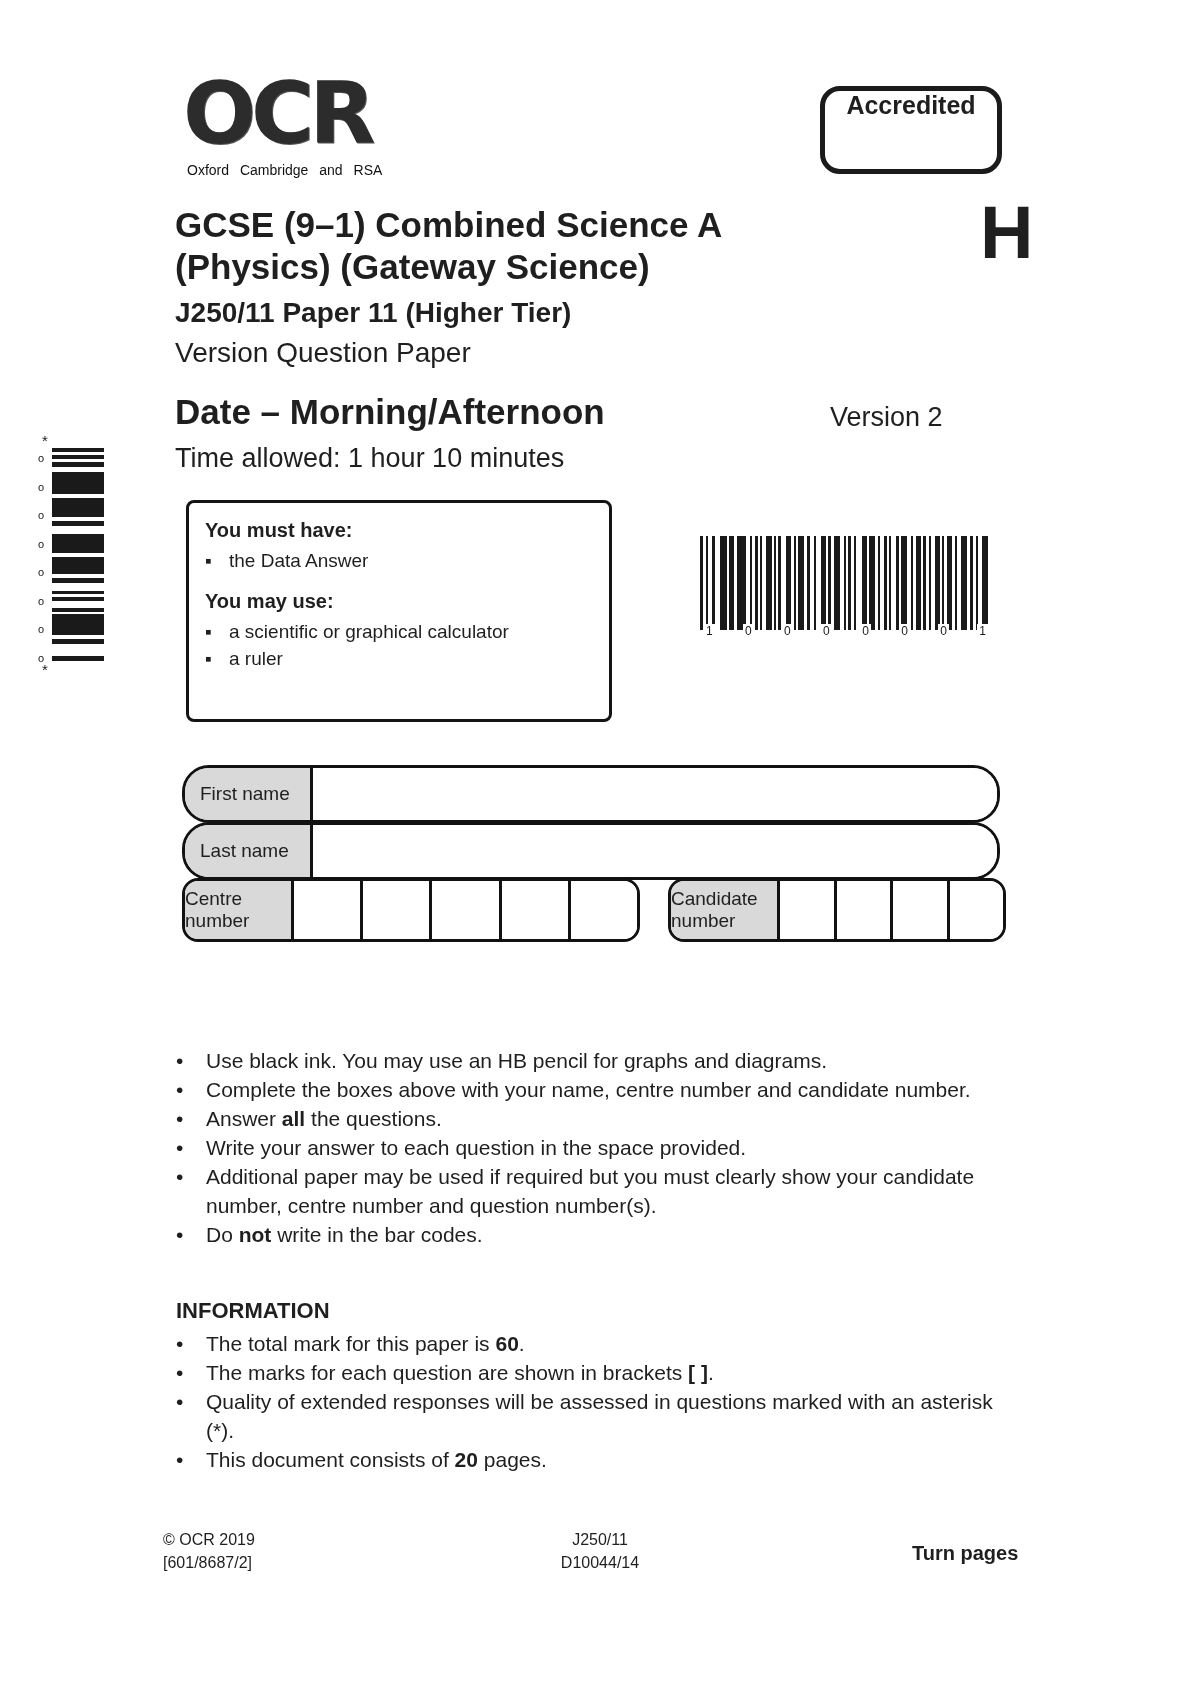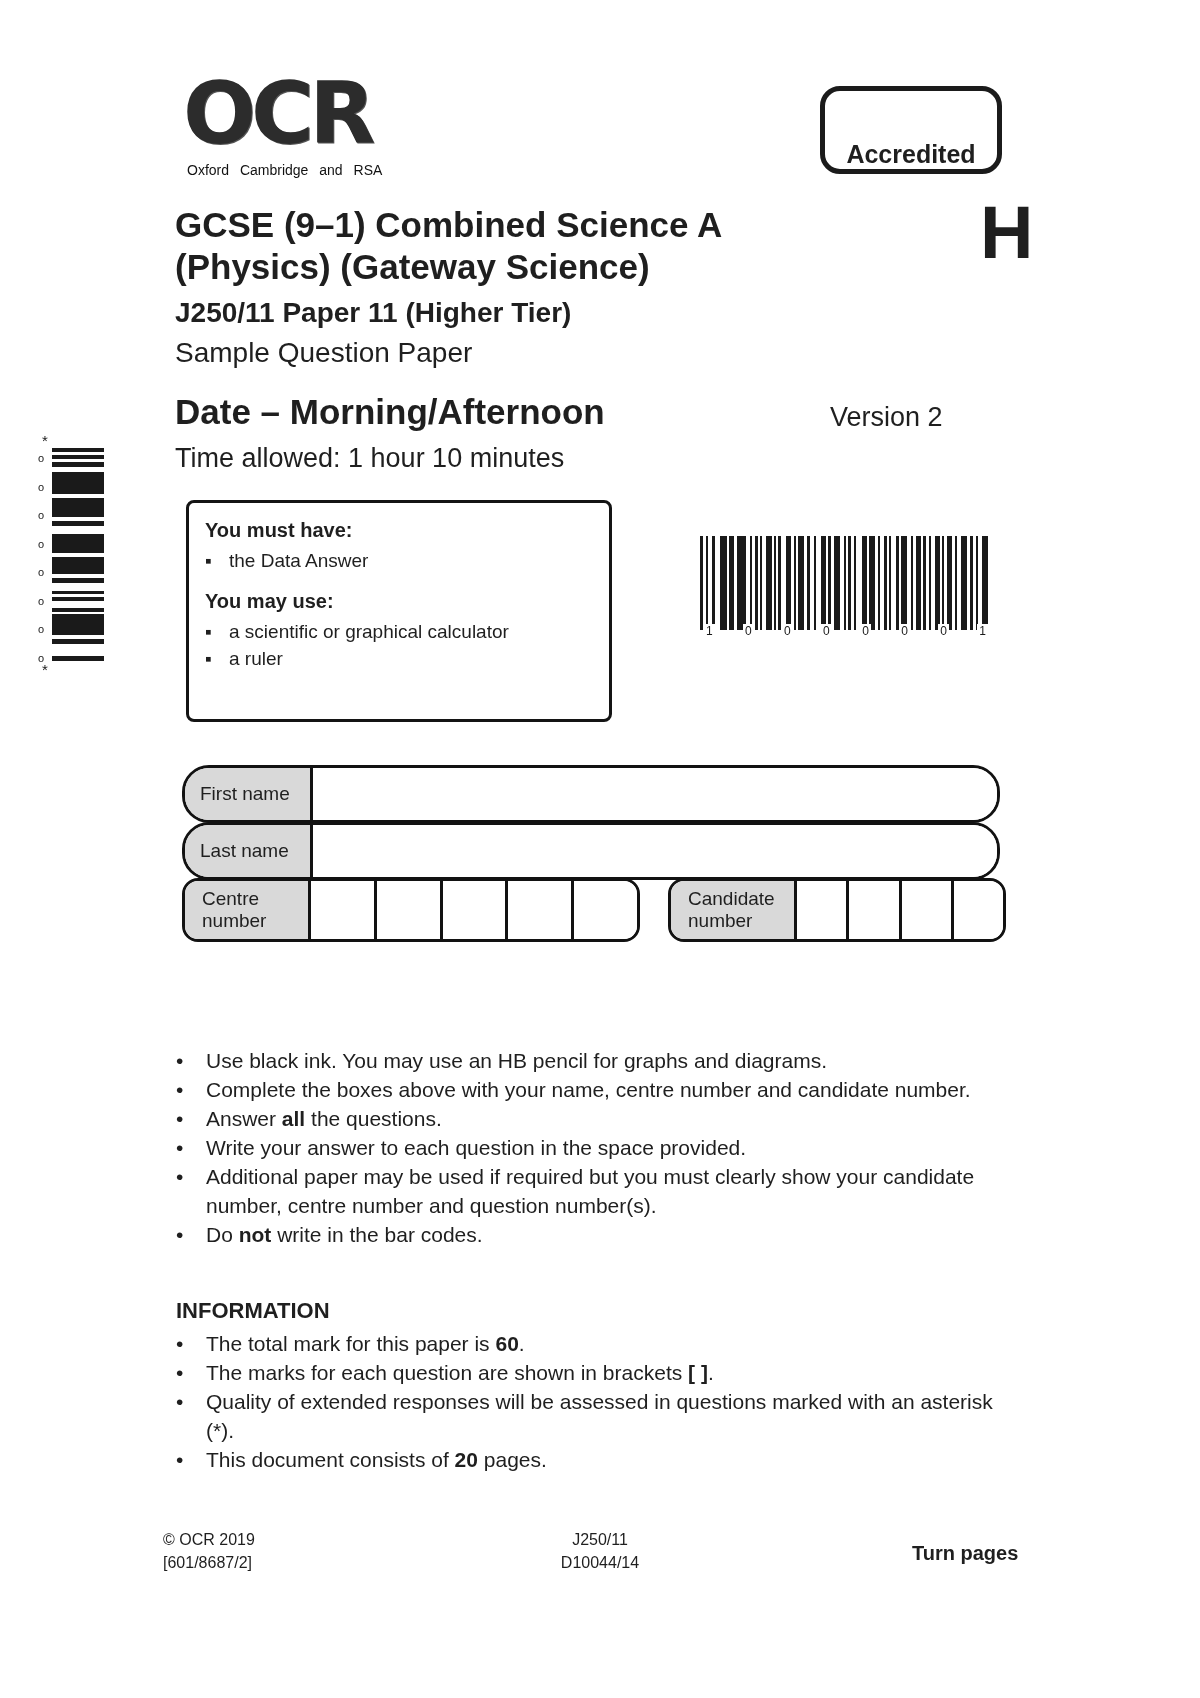--- a/index.html
+++ b/index.html
@@ -10,21 +10,21 @@
   .abs{position:absolute;}
 
   
   #logo{left:183px;top:70px;}
   .logo-text{font-family:"DejaVu Sans",sans-serif;font-size:86px;font-weight:700;
     letter-spacing:-5px;line-height:1;color:#2c2c2c;
     text-shadow:1px 1px 0 #555;}
   .logo-sub{font-size:14px;margin-top:6px;margin-left:4px;word-spacing:7px;color:#121212;}
 
   #accredited{left:820px;top:86px;width:172px;height:78px;border:5px solid #1b1b1b;
-    border-radius:20px;display:flex;align-items:flex-end;justify-content:center;
+    border-radius:20px;display:flex;align-items:flex-start;justify-content:center;
     font-size:25px;font-weight:700;background:#fff;}
 
   
   #title{left:175px;top:204px;width:800px;}
   .t-main{font-size:35px;font-weight:700;line-height:42px;}
   .t-sub-bold{font-size:28px;font-weight:700;margin-top:8px;line-height:34px;}
   .t-sub{font-size:28px;margin-top:6px;line-height:34px;}
   #tier{left:980px;top:196px;font-size:74px;font-weight:700;line-height:1;}
 
   
@@ -63,21 +63,21 @@
   #row-last{top:822px;}
   .field-label{width:110px;min-width:110px;background:#d9d9d9;border-right:3px solid #121212;
     display:flex;align-items:center;padding-left:15px;font-size:19px;}
   .field-input{flex:1;background:#fff;}
 
   .num-group{position:absolute;top:878px;height:58px;border:3px solid #121212;
     border-radius:16px;display:flex;overflow:hidden;background:#fff;}
   #centre-group{left:182px;width:452px;}
   #candidate-group{left:668px;width:332px;}
   .num-label{width:106px;min-width:106px;background:#d9d9d9;border-right:3px solid #121212;
-    display:flex;flex-direction:column;justify-content:center;padding-left:17px;
+    display:flex;flex-direction:column;justify-content:center;padding-left:0;
     font-size:19px;line-height:22px;}
   .num-cells{flex:1;display:flex;}
   .num-cell{flex:1;border-right:3px solid #121212;background:#fff;}
   .num-cell:last-child{border-right:none;}
 
   
   .section{width:834px;}
   #instructions{left:176px;top:1046px;}
   #information{left:176px;top:1298px;}
   .section-heading{font-size:22px;font-weight:700;margin-bottom:5px;}
@@ -98,21 +98,21 @@
 </div>
 
 <div class="abs" id="accredited">
   <span>Accredited</span>
 </div>
 
 <div class="abs" id="title">
   <div class="t-main">GCSE (9–1) Combined Science A</div>
   <div class="t-main">(Physics) (Gateway Science)</div>
   <div class="t-sub-bold">J250/11 Paper 11 (Higher Tier)</div>
-  <div class="t-sub">Sample Question Paper</div>
+  <div class="t-sub">Version Question Paper</div>
 </div>
 <div class="abs" id="tier">H</div>
 
 <div class="abs" id="date-line">Date – Morning/Afternoon</div>
 <div class="abs" id="version">Version 2</div>
 <div class="abs" id="time">Time allowed: 1 hour 10 minutes</div>
 
 <div class="abs" id="vbarcode">
   <div class="vstar">*</div>
   <div class="vbars" id="vbars">

